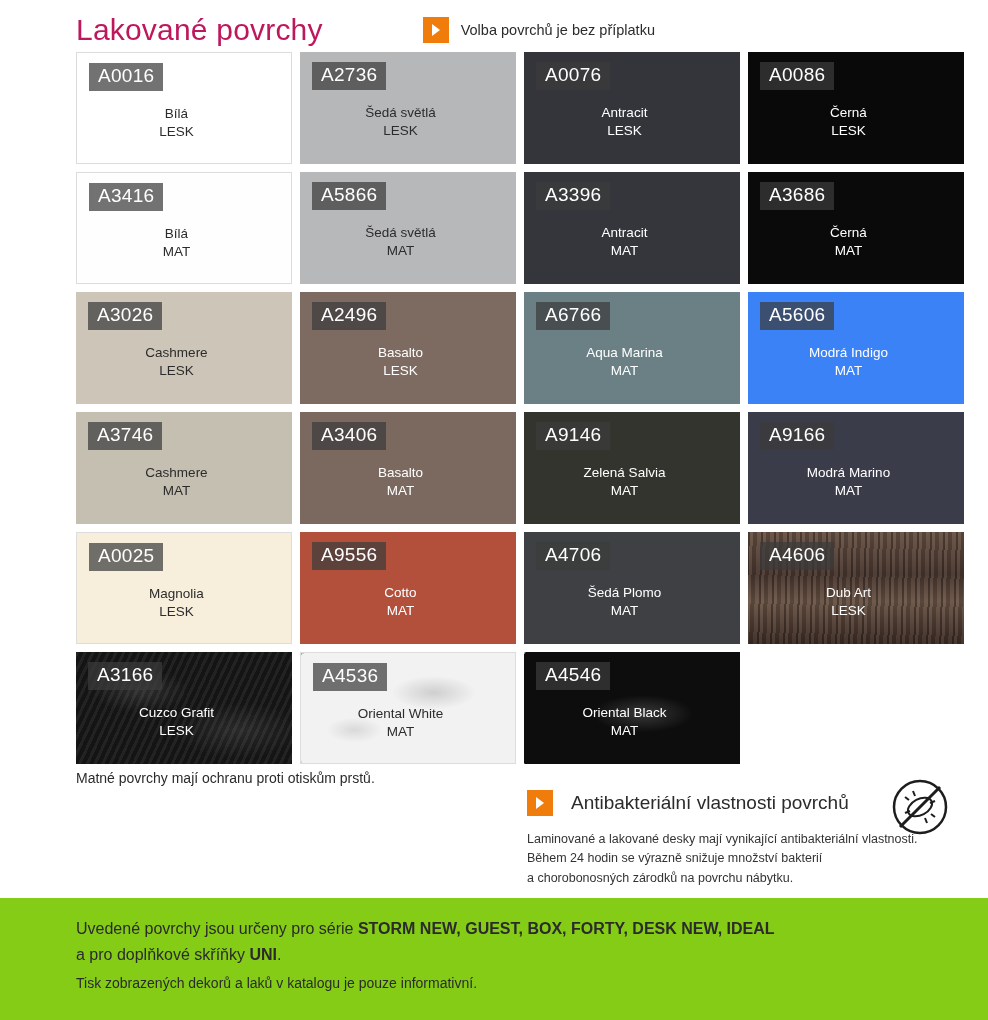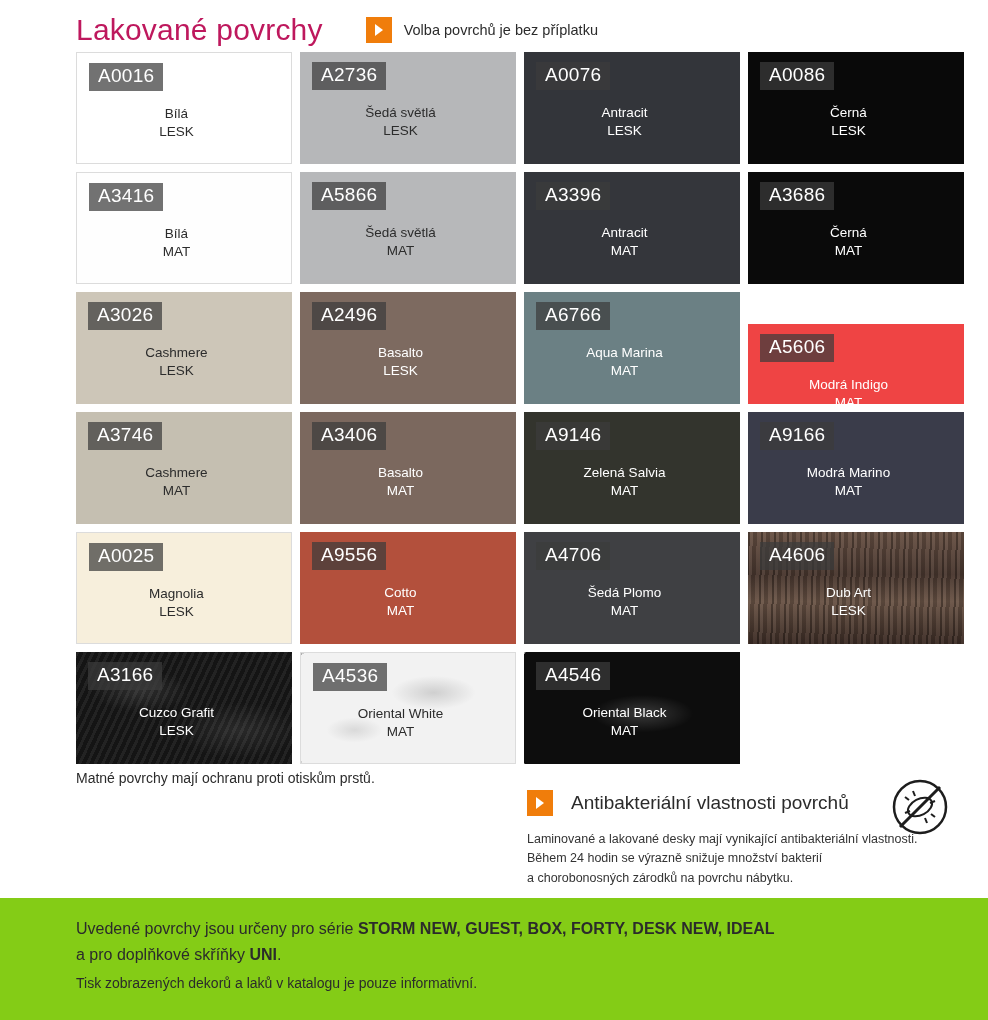--- a/index.html
+++ b/index.html
@@ -22,21 +22,21 @@
   }
   .title {
     font-size: 30px;
     font-weight: 400;
     color: #be185d;
     letter-spacing: .2px;
     white-space: nowrap;
   }
   .note-flag {
     display: flex; align-items: center;
-    margin-left: 43px;
+    margin-left: 100px;
   }
   .flag-icon {
     width: 26px; height: 26px;
     background: #f07d0b;
     display: flex; align-items: center; justify-content: center;
     flex: 0 0 auto;
   }
   .flag-icon svg { display: block; }
   .note-flag .note-text {
     margin-left: 12px;
@@ -268,21 +268,21 @@
             <span class="fn">LESK</span>
           </div>
         </div>
         <div class="cell w3 light-text" style="background: rgb(107, 128, 132);">
           <div class="code">A6766</div>
           <div class="labels">
             <span class="nm">Aqua Marina</span>
             <span class="fn">MAT</span>
           </div>
         </div>
-        <div class="cell w4 light-text" style="background: #ef4444; margin-top: 32px;">
+        <div class="cell w4 light-text" style="background: #3b82f6;">
           <div class="code">A5606</div>
           <div class="labels">
             <span class="nm">Modrá Indigo</span>
             <span class="fn">MAT</span>
           </div>
         </div>
       </div>
       <div class="row">
         <div class="cell w1 dark-text" style="background: rgb(197, 191, 177);">
           <div class="code">A3746</div>

